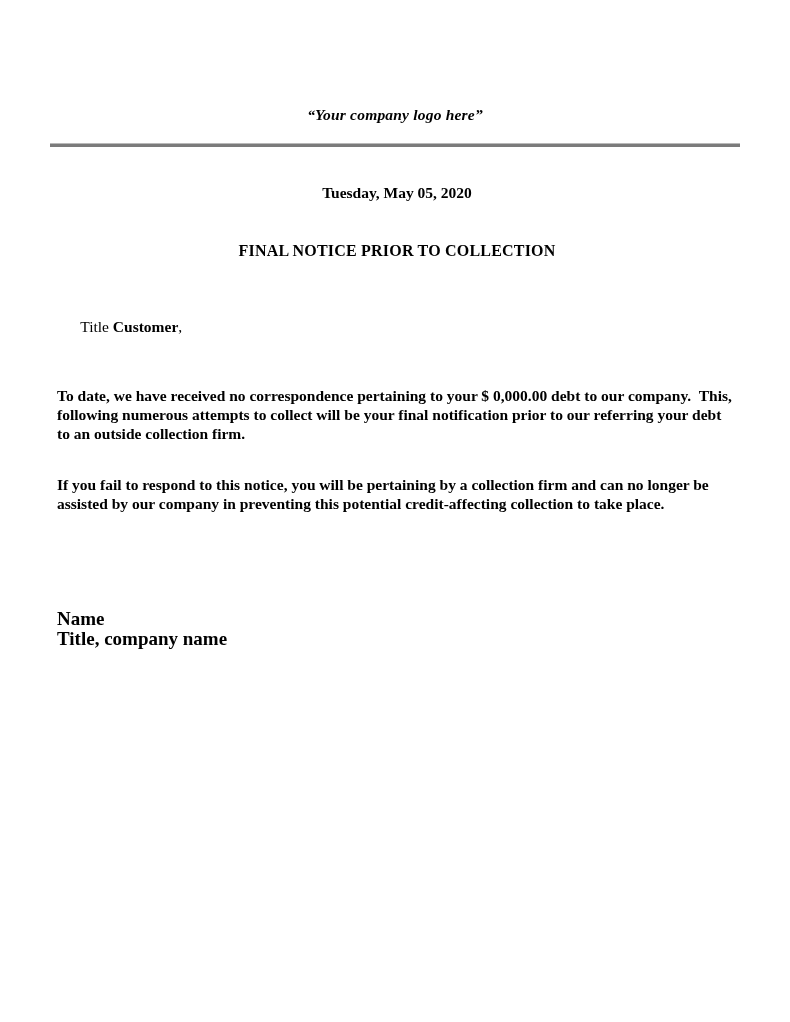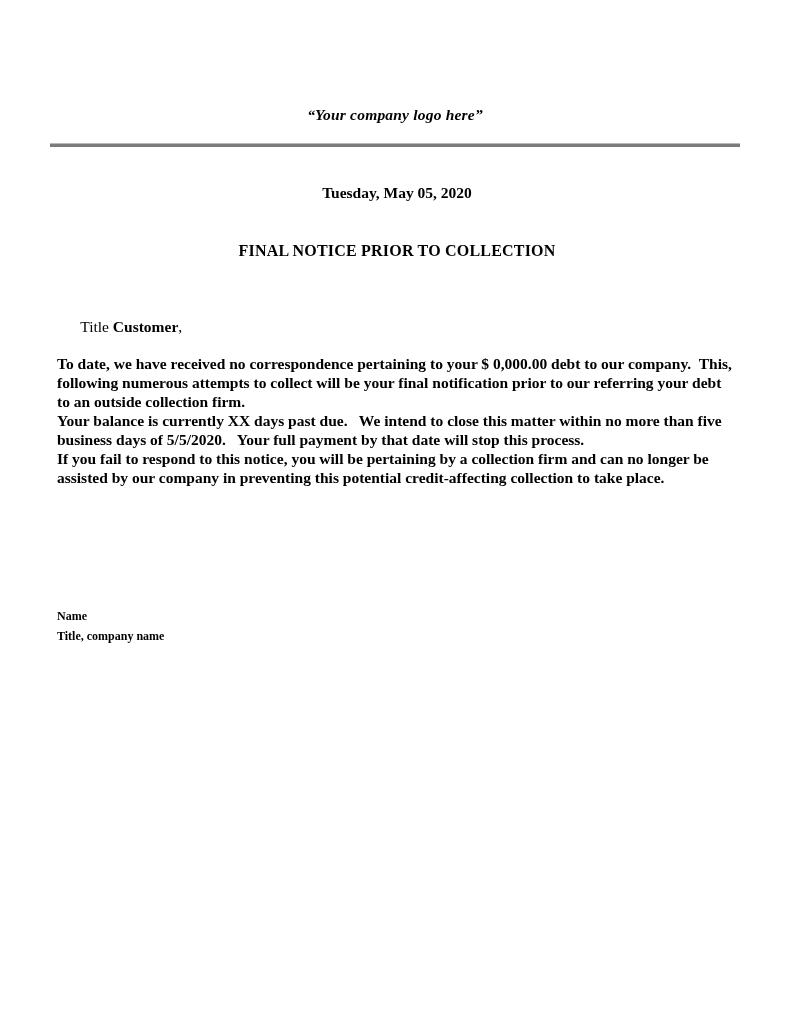--- a/index.html
+++ b/index.html
@@ -51,29 +51,29 @@
   }
   .salutation {
     margin-top: 40px;
     font-size: 15.5px;
     white-space: pre-wrap;
   }
   .salutation .customer {
     font-weight: bold;
   }
   .para {
-    margin-top: 0;
+    margin-top: 32px;
     font-size: 15.5px;
     font-weight: bold;
     line-height: 19px;
     white-space: pre-wrap;
   }
   .signature {
-    margin-top: 120px;
-    font-size: 12px;
+    margin-top: 96px;
+    font-size: 19px;
     line-height: 19.5px;
   }
   .signature .sig-name { font-weight: bold; }
   .signature .sig-title { font-weight: bold; }
 </style>
 </head>
 <body>
 
 <div class="page">
 
@@ -86,21 +86,20 @@
     <div class="date-line">Tuesday, May 05, 2020</div>
 
     <div class="doc-title">FINAL NOTICE PRIOR TO COLLECTION</div>
 
     <div class="salutation">
       <span>Title </span><span class="customer">Customer</span><span>,</span>
     </div>
 
     <p class="para">To date, we have received no correspondence pertaining to your $ 0,000.00 debt to our company.  This, following numerous attempts to collect will be your final notification prior to our referring your debt to an outside collection firm.</p>
 
-    <p class="para">Your balance is currently XX days past due.   We intend to close this matter within no more than five business days of 5/5/2020.   Your full payment by that date will stop this process.</p>
 
     <p class="para">If you fail to respond to this notice, you will be pertaining by a collection firm and can no longer be assisted by our company in preventing this potential credit-affecting collection to take place.</p>
 
     <div class="signature">
       <div class="sig-name">Name</div>
       <div class="sig-title">Title, company name</div>
     </div>
 
   </div>
 </div>

